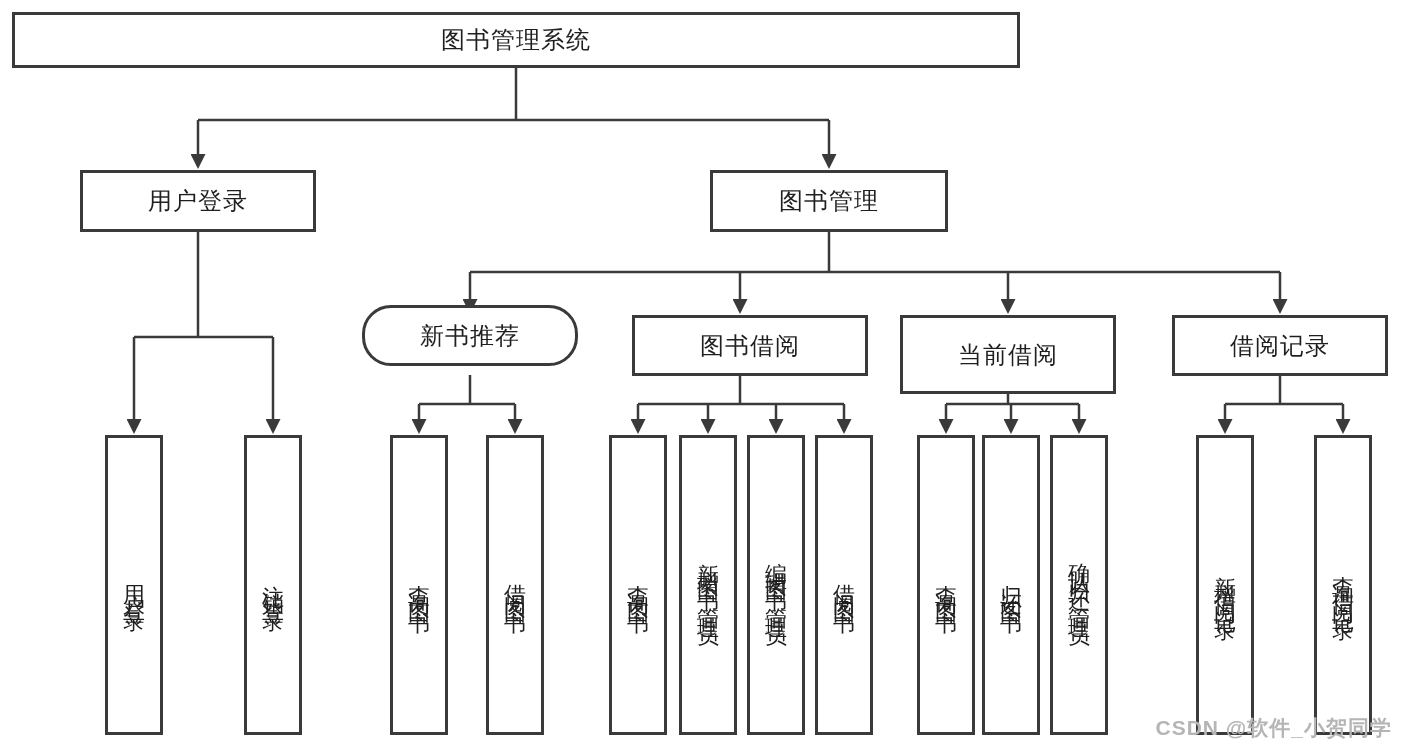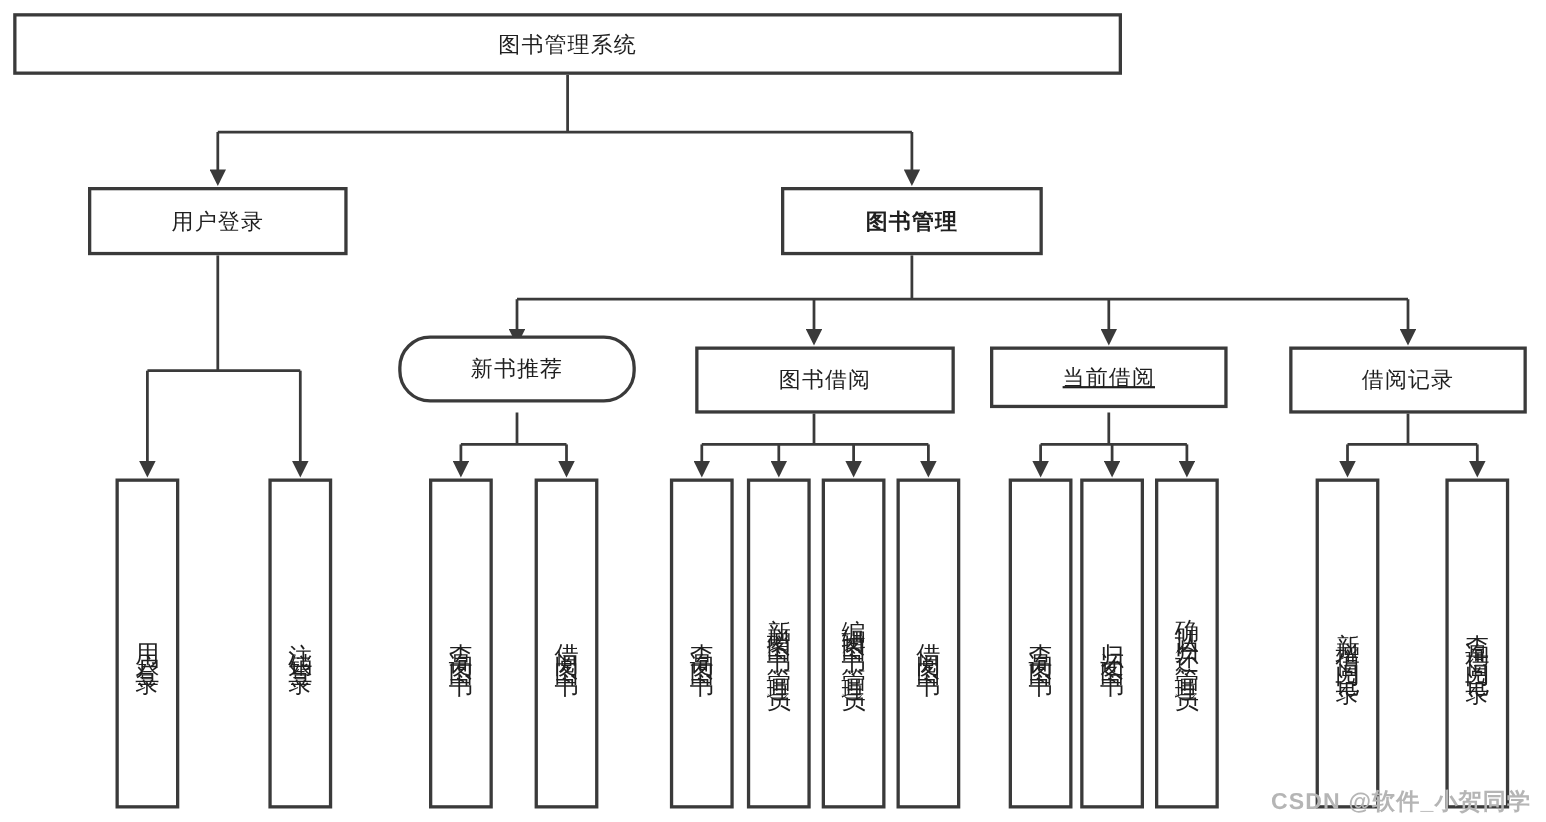--- a/index.html
+++ b/index.html
@@ -28,21 +28,21 @@
   .node{
     position:absolute;
     background:#ffffff;
     border:3px solid var(--line);
     display:flex;
     align-items:center;
     justify-content:center;
     z-index:1;
   }
   .hnode{
-    font-size:20px;
+    font-size:24px;
     color:var(--text);
     letter-spacing:1px;
   }
   .vnode .vtext{
     writing-mode:vertical-rl;
     text-orientation:mixed;
     font-size:22px;
     line-height:1;
     letter-spacing:9px;
     color:var(--text);
@@ -102,31 +102,31 @@
     </g>
   </svg>
 
   <div class="node hnode" style="left:12px;top:12px;width:1008px;height:56px;">
     <span>图书管理系统</span>
   </div>
 
   <div class="node hnode" style="left:80px;top:170px;width:236px;height:62px;">
     <span>用户登录</span>
   </div>
-  <div class="node hnode" style="left:710px;top:170px;width:238px;height:62px;font-weight:bold;">
+  <div class="node hnode" style="left:710px;top:170px;width:238px;height:62px;">
     <span>图书管理</span>
   </div>
 
   <div class="node hnode" style="left:362px;top:305px;width:216px;height:61px;border-radius:29px;">
     <span>新书推荐</span>
   </div>
   <div class="node hnode" style="left:632px;top:315px;width:236px;height:61px;">
     <span>图书借阅</span>
   </div>
-  <div class="node hnode" style="left:900px;top:315px;width:216px;height:56px;text-decoration:underline;">
+  <div class="node hnode" style="left:900px;top:315px;width:216px;height:79px;">
     <span>当前借阅</span>
   </div>
   <div class="node hnode" style="left:1172px;top:315px;width:216px;height:61px;">
     <span>借阅记录</span>
   </div>
 
   <div class="node vnode" style="left:105px;top:435px;width:58px;height:300px;">
     <span class="vtext">用户登录</span>
   </div>
   <div class="node vnode" style="left:244px;top:435px;width:58px;height:300px;">

